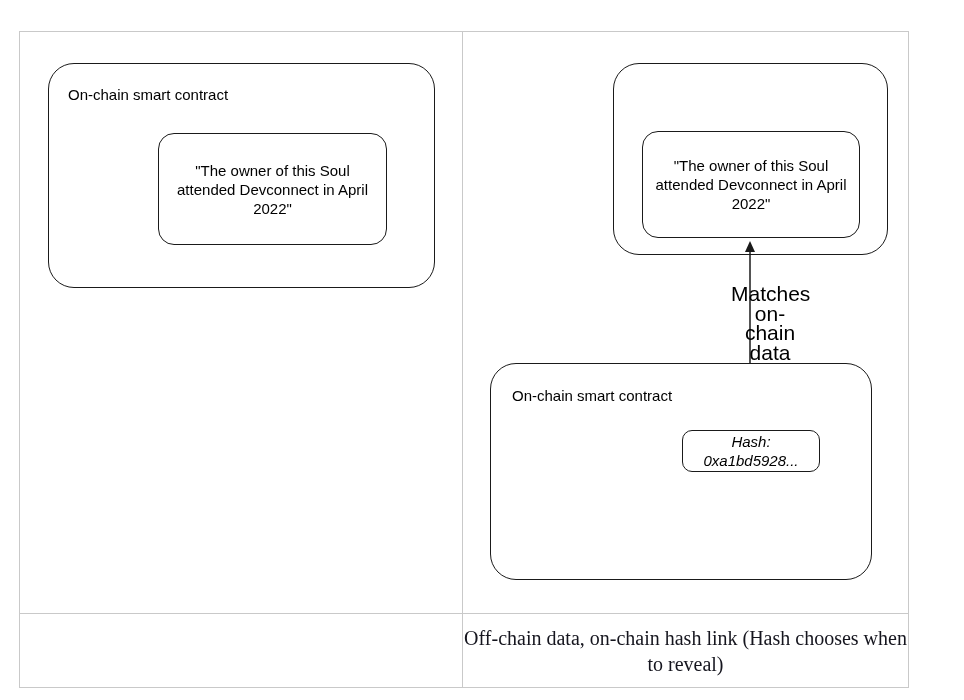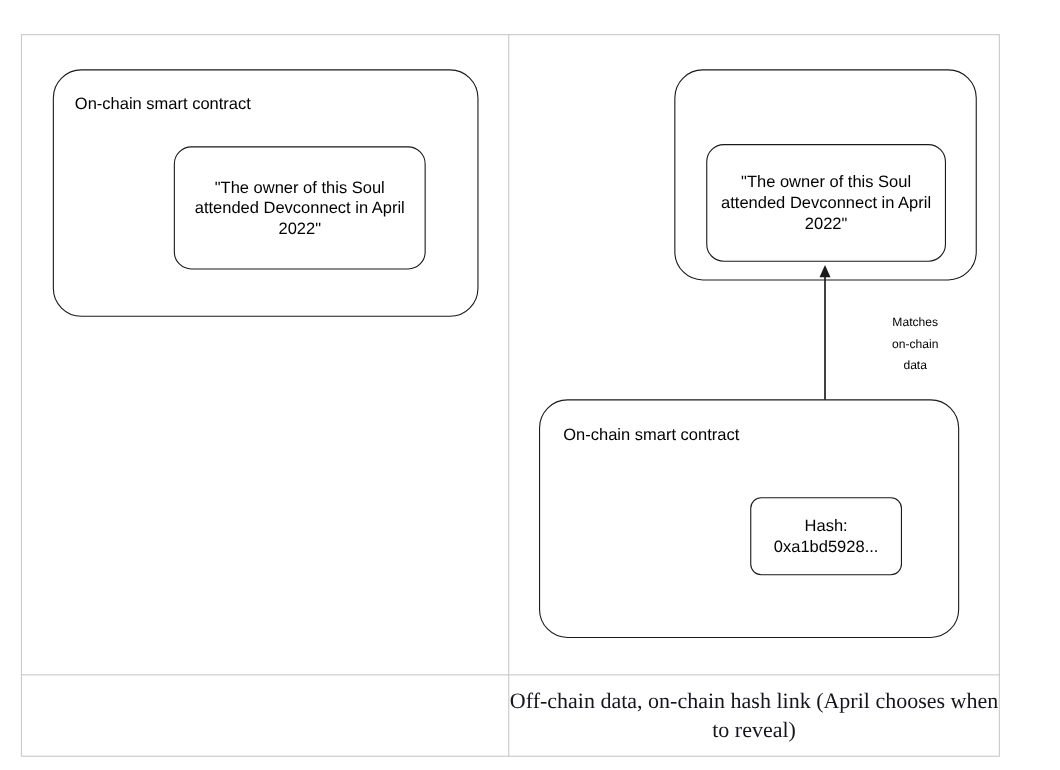--- a/index.html
+++ b/index.html
@@ -39,22 +39,22 @@
   .center {
     display:flex; align-items:center; justify-content:center;
     text-align:center;
   }
   .lines { font-size:15px; line-height:19px; color:#000000; text-align:center; }
   .line { display:block; }
 
   .arrow-svg { position:absolute; left:741px; top:240px; }
 
   .arrow-label {
-    position:absolute; left:793px; top:284px; width:78px;
-    font-size:11px; line-height:19.5px; text-align:center; color:#000000;
+    position:absolute; left:731px; top:284px; width:78px;
+    font-size:21px; line-height:19.5px; text-align:center; color:#000000;
   }
 
   .caption {
     position:absolute;
     display:flex; align-items:center; justify-content:center;
     text-align:center;
     font-family:"Liberation Serif", serif;
     font-size:20px; line-height:1.3;
     color:#15151e;
   }
@@ -97,24 +97,24 @@
   </svg>
 
   <div class="arrow-label">
     <span class="line">Matches</span>
     <span class="line">on-chain</span>
     <span class="line">data</span>
   </div>
 
   <div class="box outer" style="left:490px; top:363px; width:382px; height:217px;"></div>
   <div class="box-label" style="left:512px; top:387px;">On-chain smart contract</div>
-  <div class="box hashbox center" style="left:682px; top:452px; width:138px; height:71px;">
+  <div class="box hashbox center" style="left:682px; top:430px; width:138px; height:42px;font-style:italic;">
     <div class="lines">
       <span class="line">Hash:</span>
       <span class="line">0xa1bd5928...</span>
     </div>
   </div>
 
   <div class="caption caption-right">
-    <span class="cap-text">Off-chain data, on-chain hash link (April chooses when to reveal)</span>
+    <span class="cap-text">Off-chain data, on-chain hash link (Hash chooses when to reveal)</span>
   </div>
 
 </div>
 
 </body></html>

